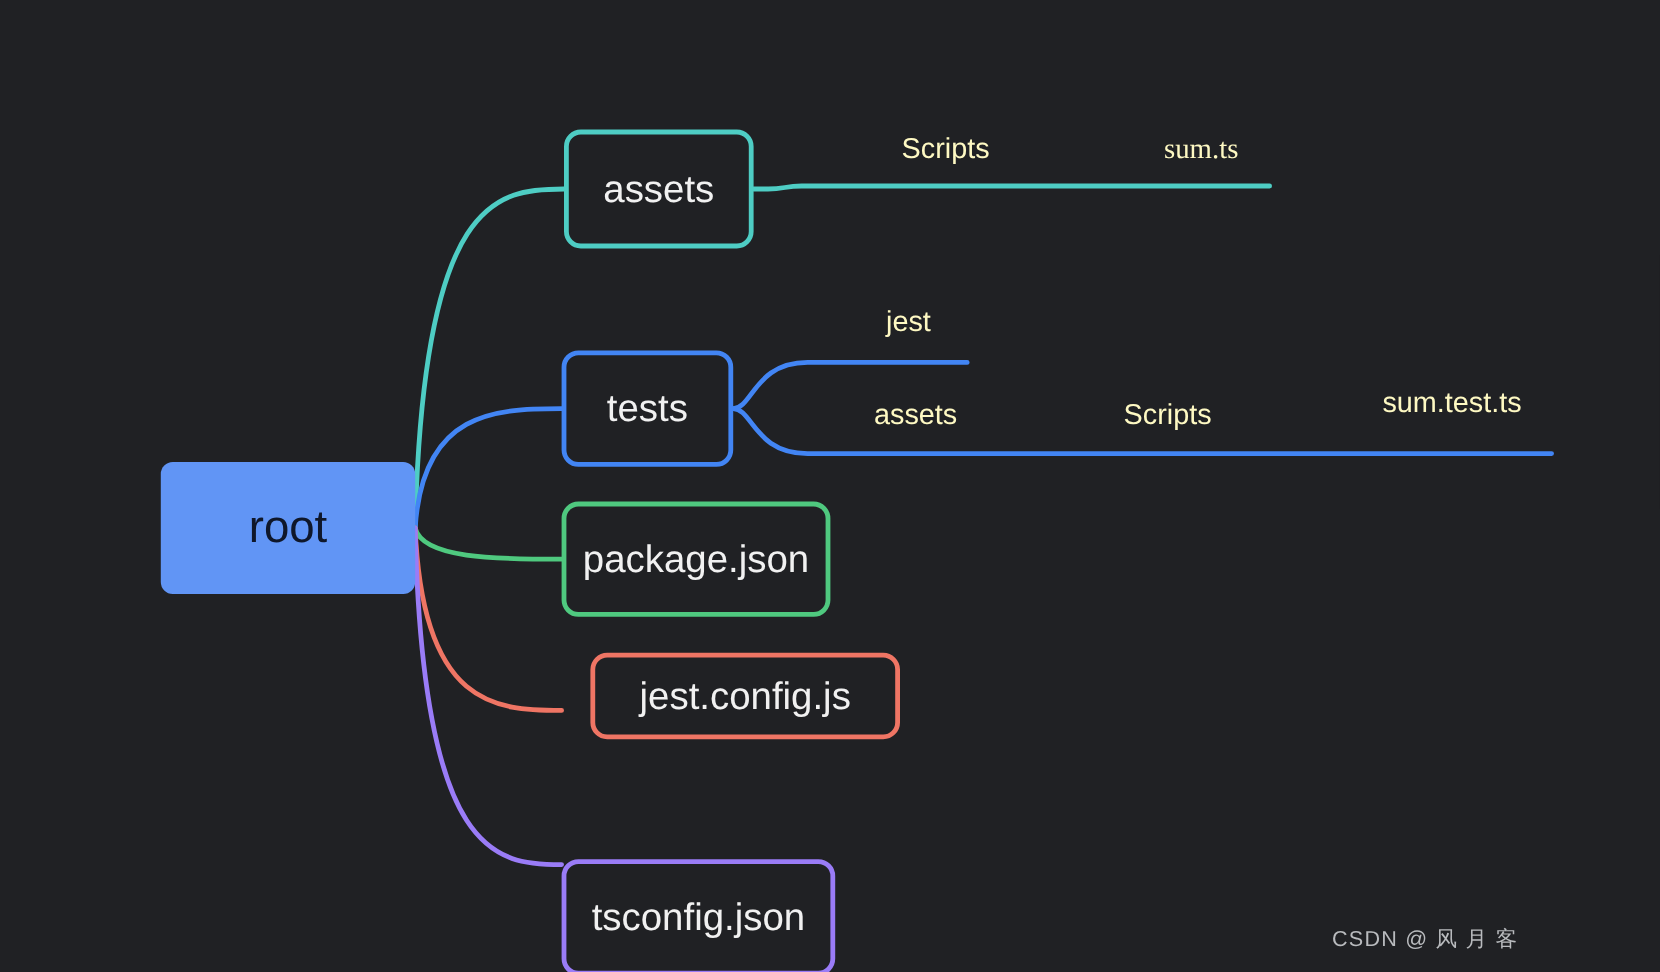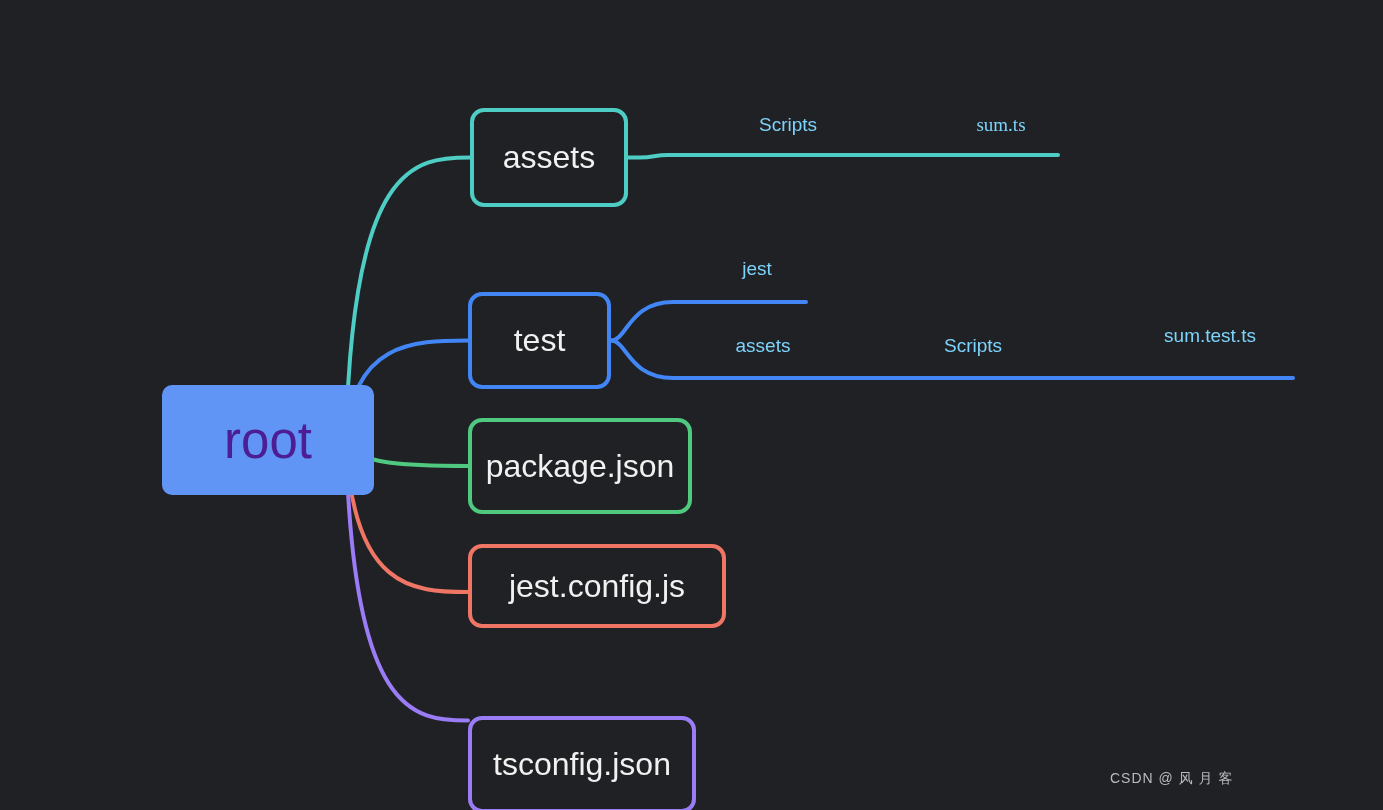--- a/index.html
+++ b/index.html
@@ -29,43 +29,42 @@
     align-items: center;
     justify-content: center;
     border-radius: 14px;
     color: #f1f1f1;
     white-space: nowrap;
   }
   .node-root {
     background: #6195f5;
     border: none;
     border-radius: 10px;
-    color: #4c1d95;
-    font-size: 51px;
+    color: #0f172a;
+    font-size: 38px;
     font-weight: 400;
-    margin-left: 28px;
   }
   .node-branch {
     background: #202124;
     border-width: 4px;
     border-style: solid;
     font-size: 32px;
     font-weight: 400;
   }
   .edge-label {
     position: absolute;
-    color: #7dd3fc;
-    font-size: 19px;
+    color: #fef9c3;
+    font-size: 24px;
     white-space: nowrap;
     transform: translate(-50%, -50%);
   }
   .watermark {
     position: absolute;
     color: #b9bbbe;
-    font-size: 14px;
+    font-size: 18px;
     letter-spacing: 1px;
     white-space: nowrap;
     text-align: right;
   }
 </style>
 </head>
 <body>
 
 <svg id="canvas" viewBox="0 0 1383 810" xmlns="http://www.w3.org/2000/svg">
   <g id="edges" fill="none" stroke-linecap="round" stroke-width="4">
@@ -81,26 +80,26 @@
 </svg>
 
 <div id="nodes-layer">
     <div class="node node-root" style="left: 134px; top: 385px; width: 212px; height: 110px; background: rgb(97, 149, 245);">
       <span>root</span>
     </div>
     <div class="node node-branch" style="left: 470px; top: 108px; width: 158px; height: 99px; border-color: rgb(78, 205, 196);">
       <span>assets</span>
     </div>
     <div class="node node-branch" style="left: 468px; top: 292px; width: 143px; height: 97px; border-color: rgb(66, 133, 244);">
-      <span>test</span>
+      <span>tests</span>
     </div>
     <div class="node node-branch" style="left: 468px; top: 418px; width: 224px; height: 96px; border-color: rgb(79, 201, 127);">
       <span>package.json</span>
     </div>
-    <div class="node node-branch" style="left: 468px; top: 544px; width: 258px; height: 84px; border-color: rgb(239, 117, 100);">
+    <div class="node node-branch" style="left: 492px; top: 544px; width: 258px; height: 72px; border-color: rgb(239, 117, 100);">
       <span>jest.config.js</span>
     </div>
     <div class="node node-branch" style="left: 468px; top: 672px; width: 228px; height: 97px; border-color: rgb(154, 124, 247); margin-top: 44px;">
       <span>tsconfig.json</span>
     </div>
   </div>
 <div id="labels-layer">
     <div class="edge-label" style="left: 788px; top: 125px;">Scripts</div>
     <div class="edge-label" style="left: 1001px; top: 125px; font-family: Liberation Serif, serif;">sum.ts</div>
     <div class="edge-label" style="left: 757px; top: 269px;">jest</div>

